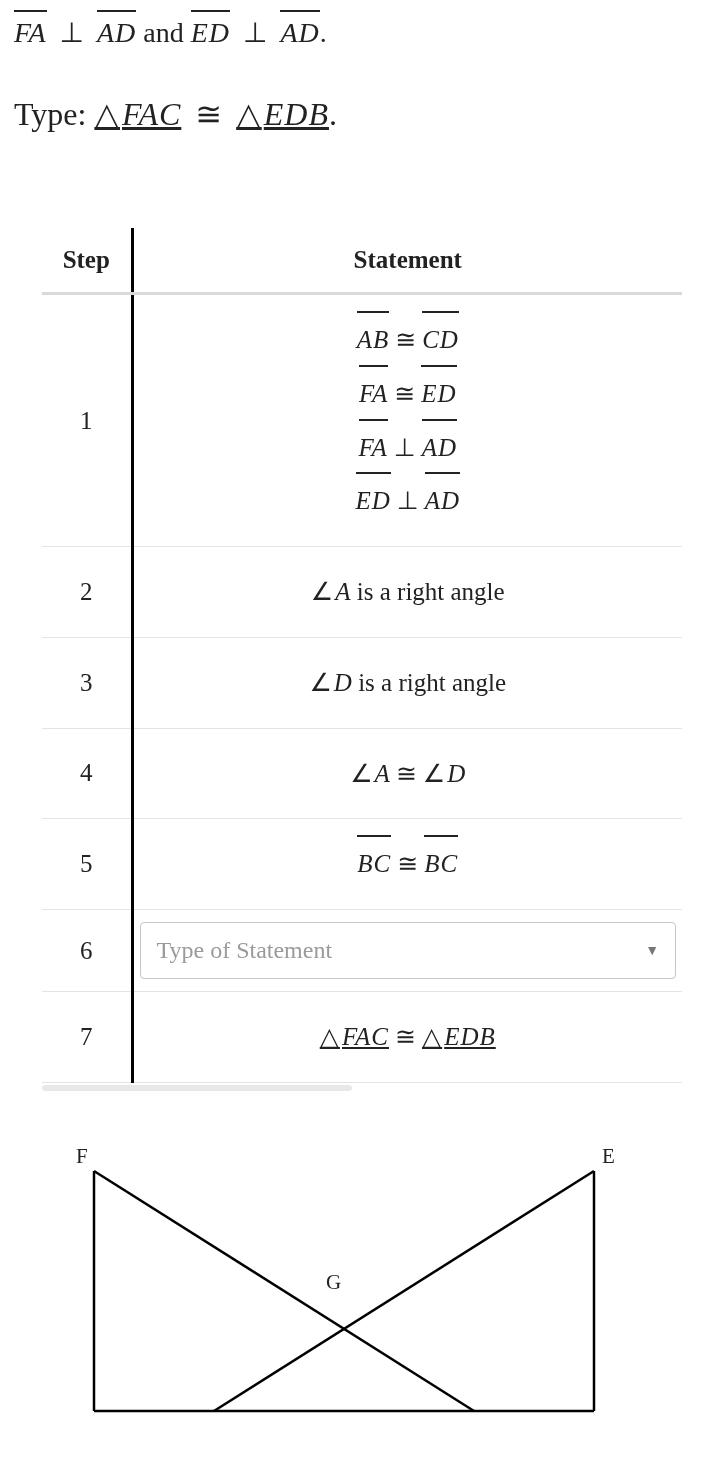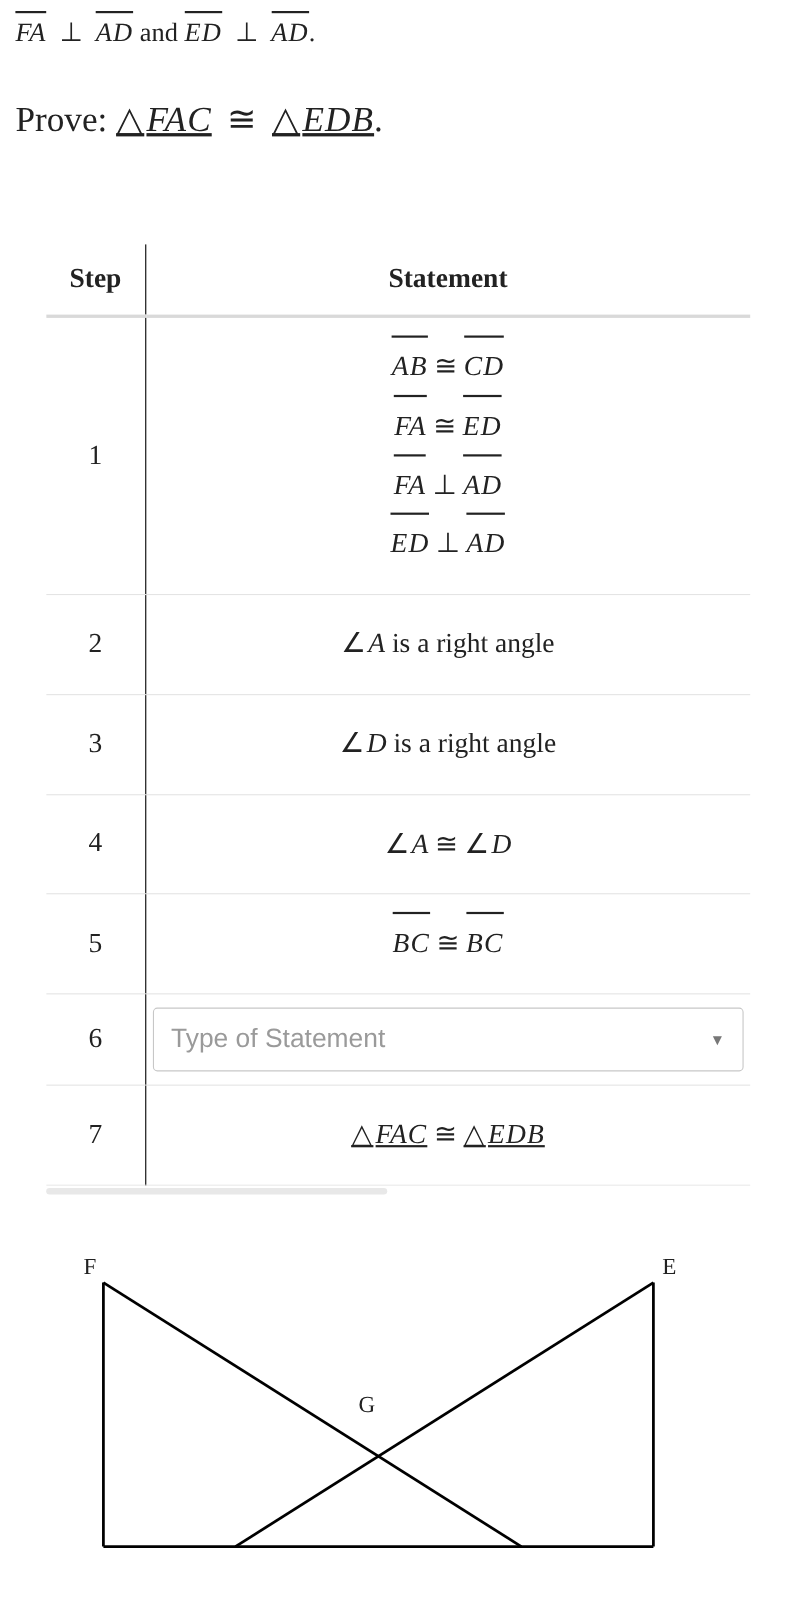--- a/index.html
+++ b/index.html
@@ -1,36 +1,36 @@
 <!DOCTYPE html>
 <html><head>
 <meta charset="utf-8">
 <style>
   * { box-sizing: border-box; margin: 0; padding: 0; }
   html, body { width: 720px; background: #fff; font-family: Georgia, 'Times New Roman', serif; color: #222; }
   .page { padding: 12px 14px 0 14px; }
-  .prob-text { font-size: 24px; line-height: 1.5; margin-bottom: 36px; }
+  .prob-text { font-size: 28px; line-height: 1.5; margin-bottom: 36px; }
   .prove-text { font-size: 32px; line-height: 1.5; margin-bottom: 90px; }
   .seg { position: relative; display: inline-block; font-style: italic; letter-spacing: 1px; }
   .seg::before { content: ""; position: absolute; top: -2px; left: 0; right: 0; border-top: 2px solid #222; }
   .cong { font-style: normal; padding: 0 6px; }
   .perp { font-style: normal; padding: 0 6px; }
   .tri { display:inline-block; position:relative; font-style: italic; letter-spacing: 1px; text-decoration: underline; }
   .tri-sym { font-style: normal; padding-right: 2px; }
   .ang { font-style: normal; padding-right: 2px; }
 
   .table-scroll { overflow-x: auto; margin-left: 28px; margin-right: 0; }
   table.proof { border-collapse: collapse; width: 640px; font-size: 25px; }
   table.proof th { font-weight: bold; padding: 18px 10px; border-bottom: 3px solid #d9d9d9; }
   table.proof td { padding: 18px 24px; border-bottom: 1px solid #e4e4e4; text-align: center; vertical-align: middle; }
-  table.proof th.step-h, table.proof td.step-c { width: 90px; border-right: 1px solid #000000; }
+  table.proof th.step-h, table.proof td.step-c { width: 90px; border-right: 3px solid #000000; }
   table.proof td .mline { line-height: 2.15; }
   .sbar { height: 6px; background: #e8e8e8; width: 310px; margin-top: 2px; margin-left: 28px; border-radius: 3px; }
 
-  .dd { display:flex; align-items:center; justify-content:space-between; width: 100%; border: 1px solid #c7c7c7; border-radius: 4px; padding: 14px 16px; font-family: Liberation Sans, sans-serif; font-size: 24px; color: #9a9a9a; background:#fff; }
+  .dd { display:flex; align-items:center; justify-content:space-between; width: 100%; border: 1px solid #c7c7c7; border-radius: 4px; padding: 14px 16px; font-family: Liberation Serif, serif; font-size: 24px; color: #9a9a9a; background:#fff; }
   .dd .caret { font-size: 14px; color: #777; }
 
   .fig-wrap { margin: 50px 0 0 60px; position: relative; width: 560px; height: 280px; }
   .fig-wrap svg { overflow: visible; }
   .pt-label { font-family: 'Times New Roman', Georgia, serif; font-size: 21px; fill:#222; }
 </style>
 </head>
 <body>
 
 <div class="page">
@@ -39,21 +39,21 @@
     <span class="seg">FA</span>
     <span class="perp">⊥</span>
     <span class="seg">AD</span>
     <span> and </span>
     <span class="seg">ED</span>
     <span class="perp">⊥</span>
     <span class="seg">AD</span><span>.</span>
   </div>
 
   <div class="prove-text">
-    <span>Prove: </span>
+    <span>Type: </span>
     <span class="tri"><span class="tri-sym">△</span><span>FAC</span></span>
     <span class="cong">≅</span>
     <span class="tri"><span class="tri-sym">△</span><span>EDB</span></span><span>.</span>
   </div>
 
   <div class="table-scroll">
     <table class="proof">
       <thead>
         <tr>
           <th class="step-h">Step</th>

